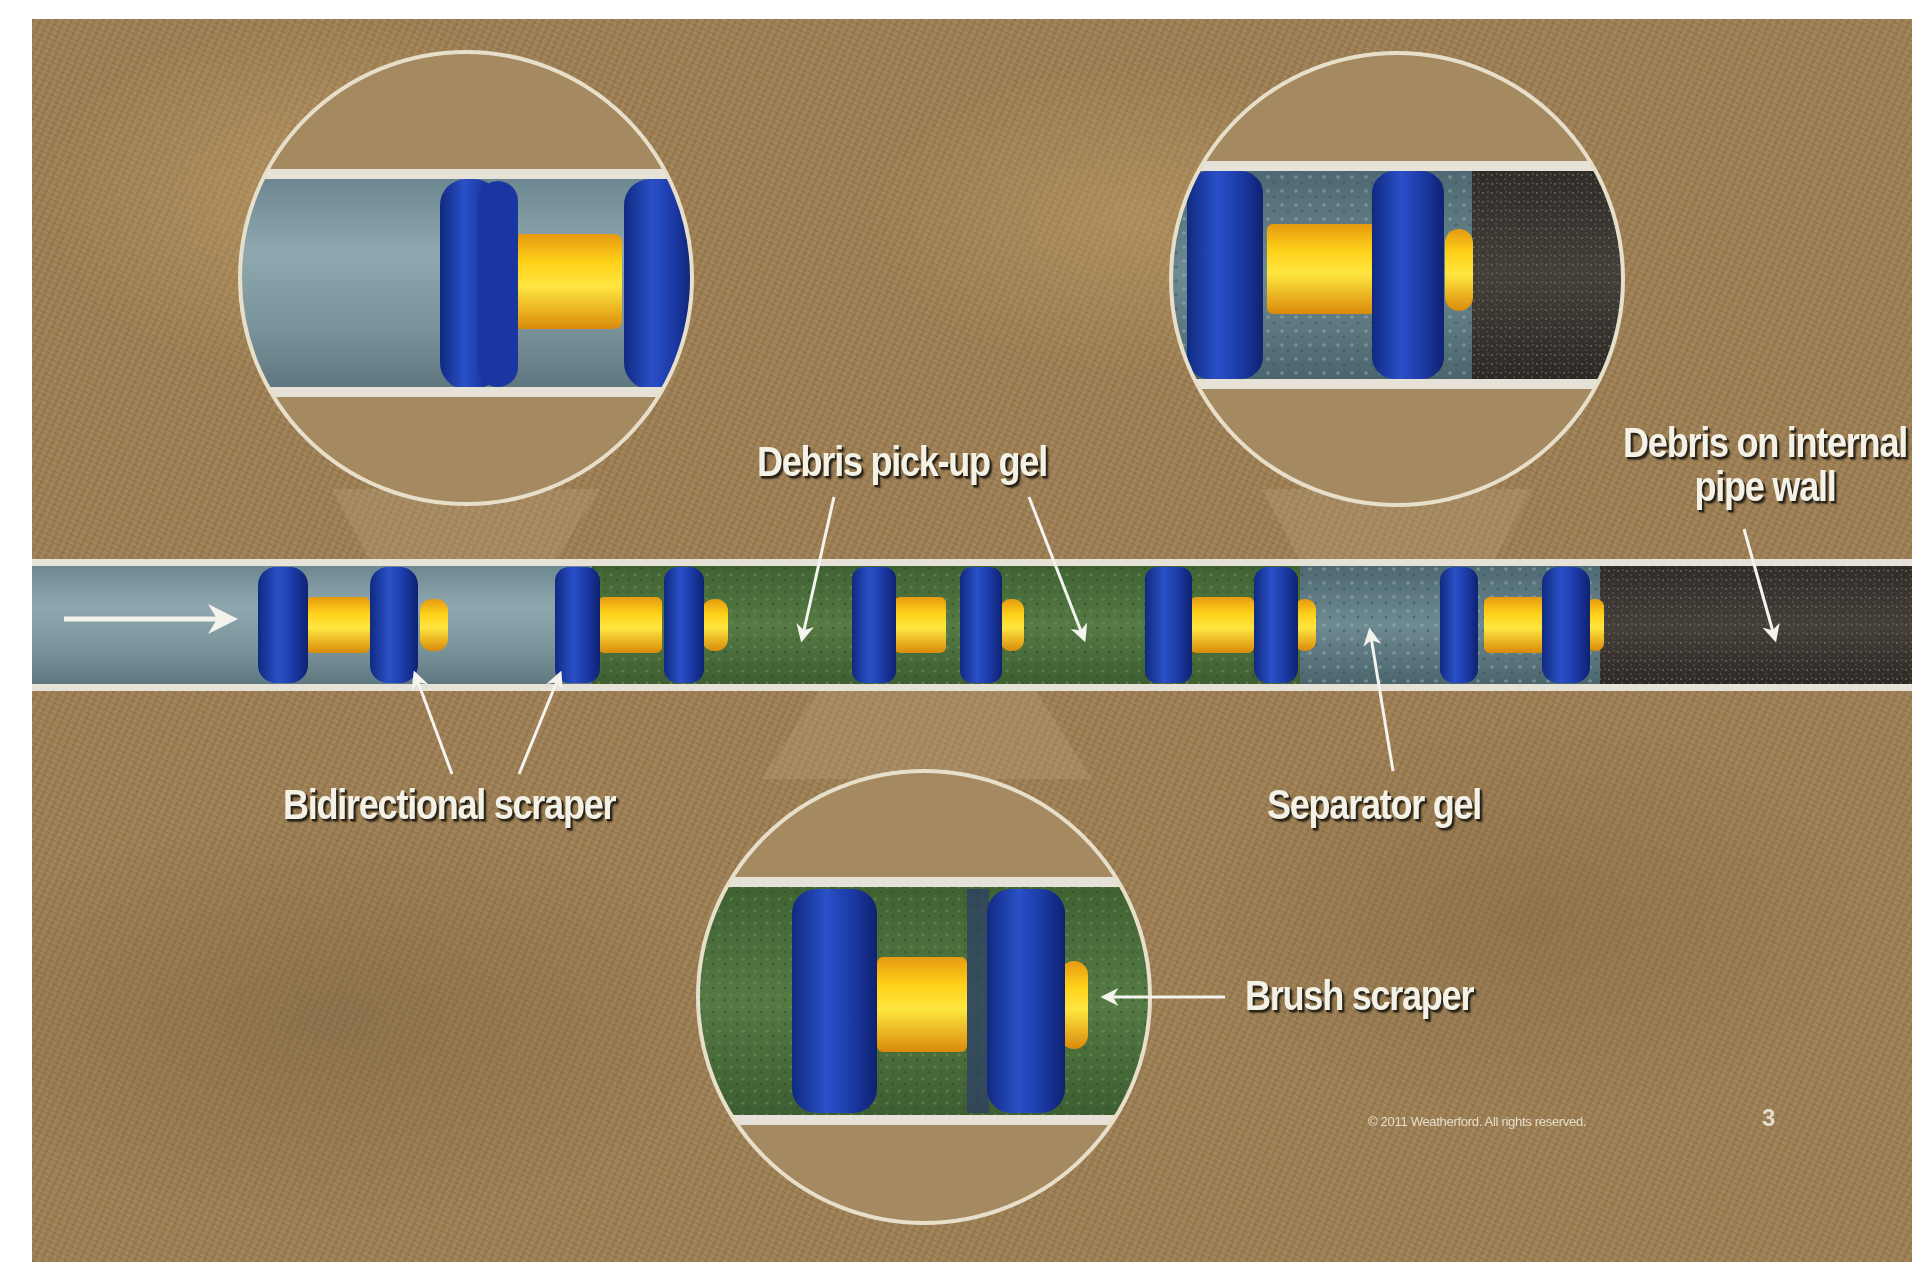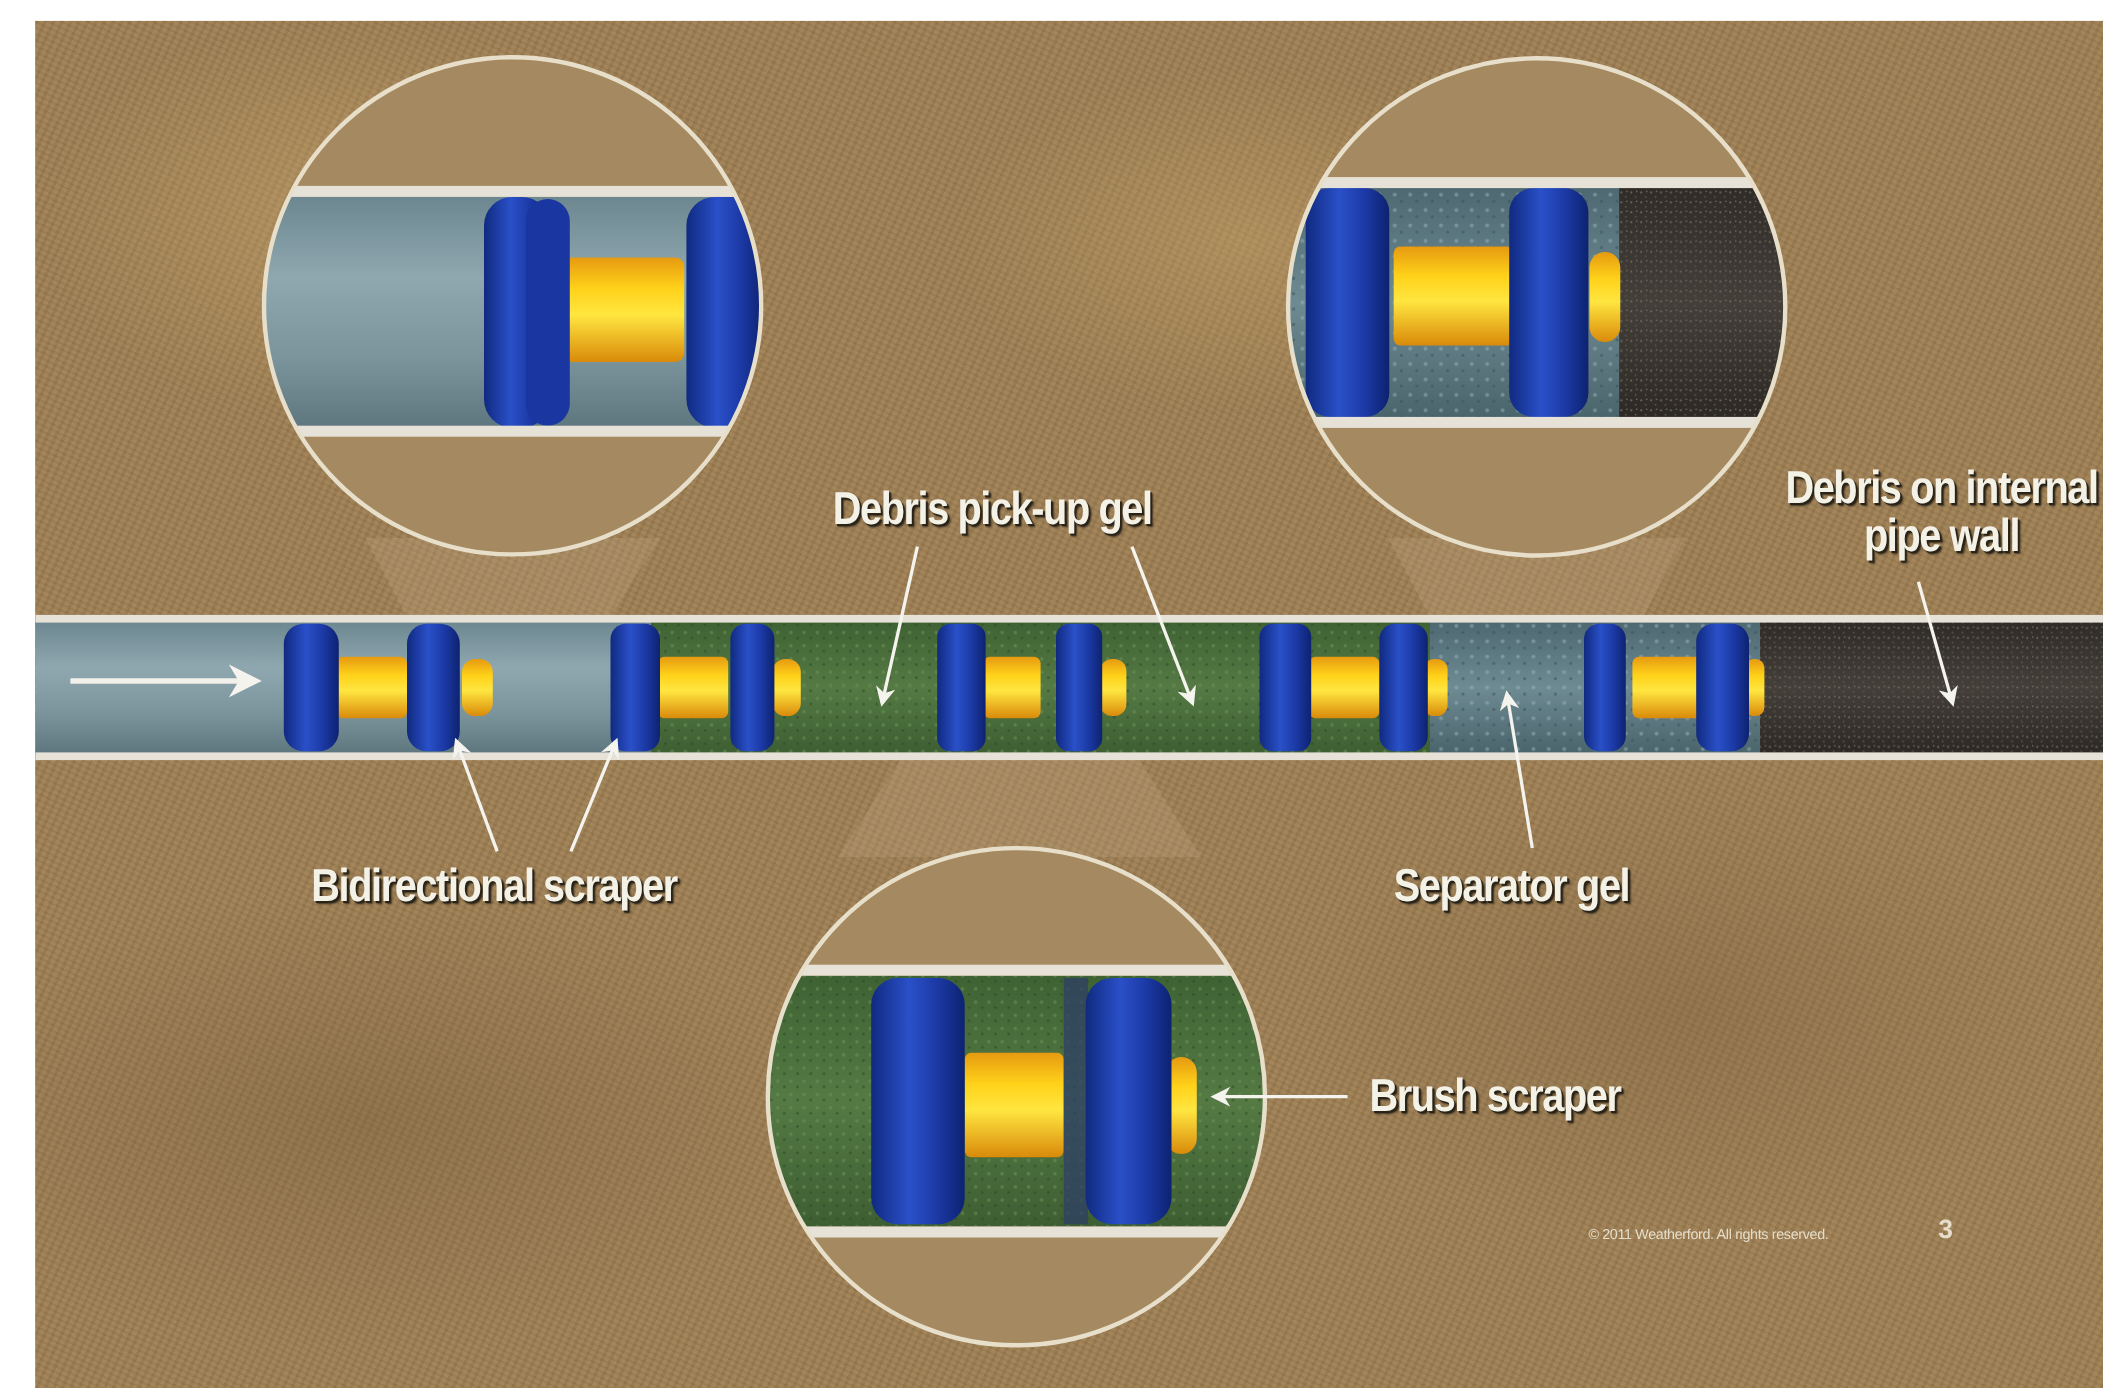--- a/index.html
+++ b/index.html
@@ -207,16 +207,16 @@
     <div>Debris on internal</div>
     <div>pipe wall</div>
   </div>
 
   <div class="lbl lbl-big" style="left:251px; top:764px;">Bidirectional scraper</div>
 
   <div class="lbl lbl-big" style="left:1235px; top:764px;">Separator gel</div>
 
   <div class="lbl lbl-big" style="left:1213px; top:955px;">Brush scraper</div>
 
-  <div class="foot" style="left:1412px; top:1095px; font-size:13px; letter-spacing:-0.3px;">© 2011 Weatherford. All rights reserved.</div>
+  <div class="foot" style="left:1336px; top:1095px; font-size:13px; letter-spacing:-0.3px;">© 2011 Weatherford. All rights reserved.</div>
   <div class="foot" style="left:1730px; top:1085px; font-size:24px; font-weight:bold;">3</div>
 
 </div>
 
 </body></html>

